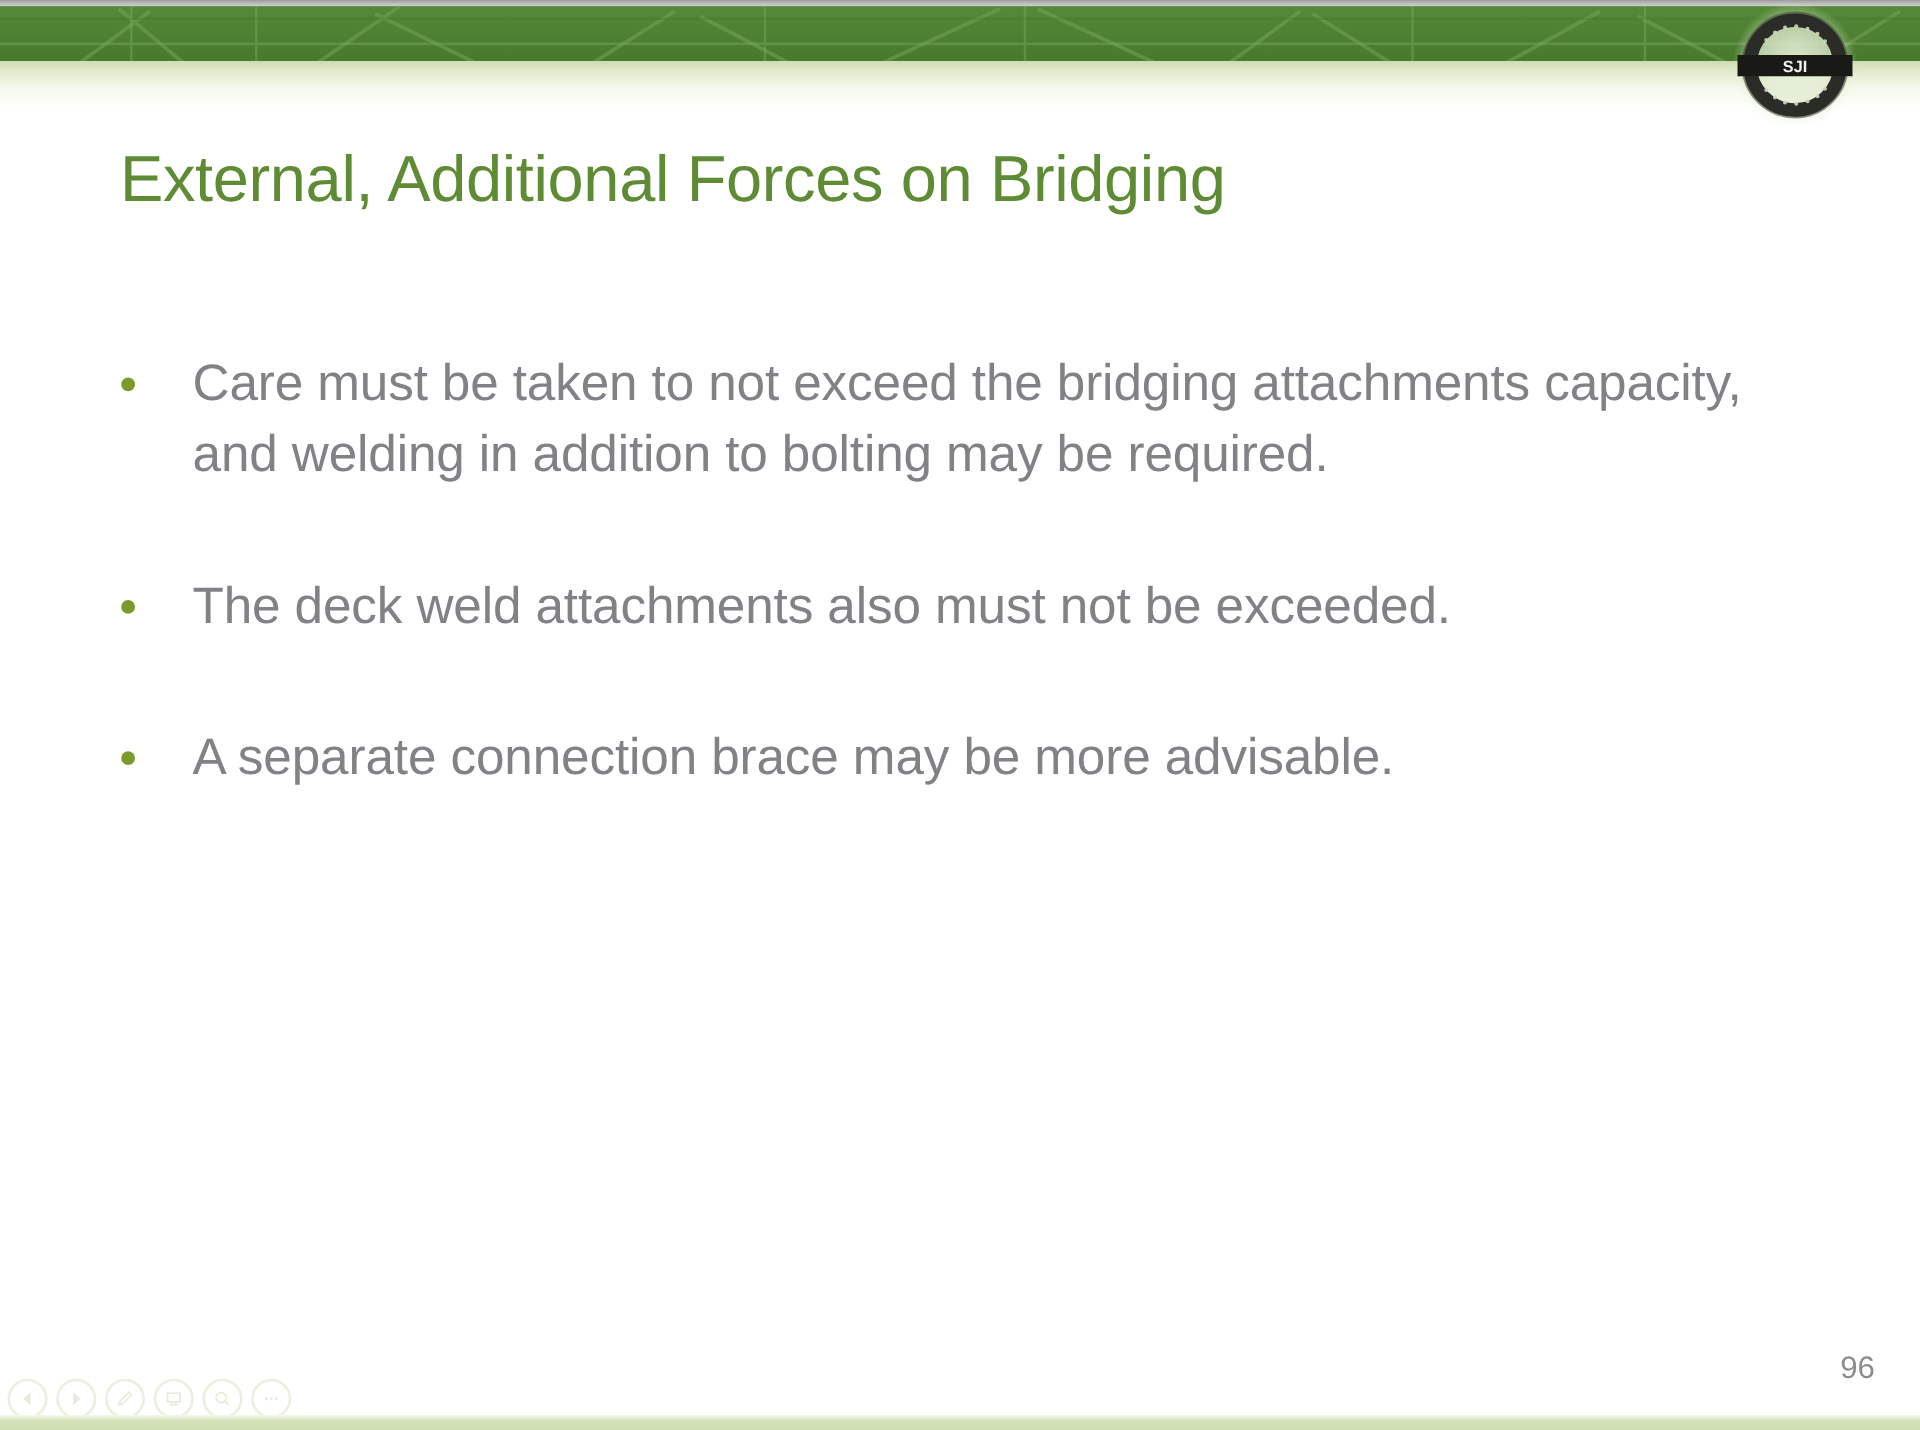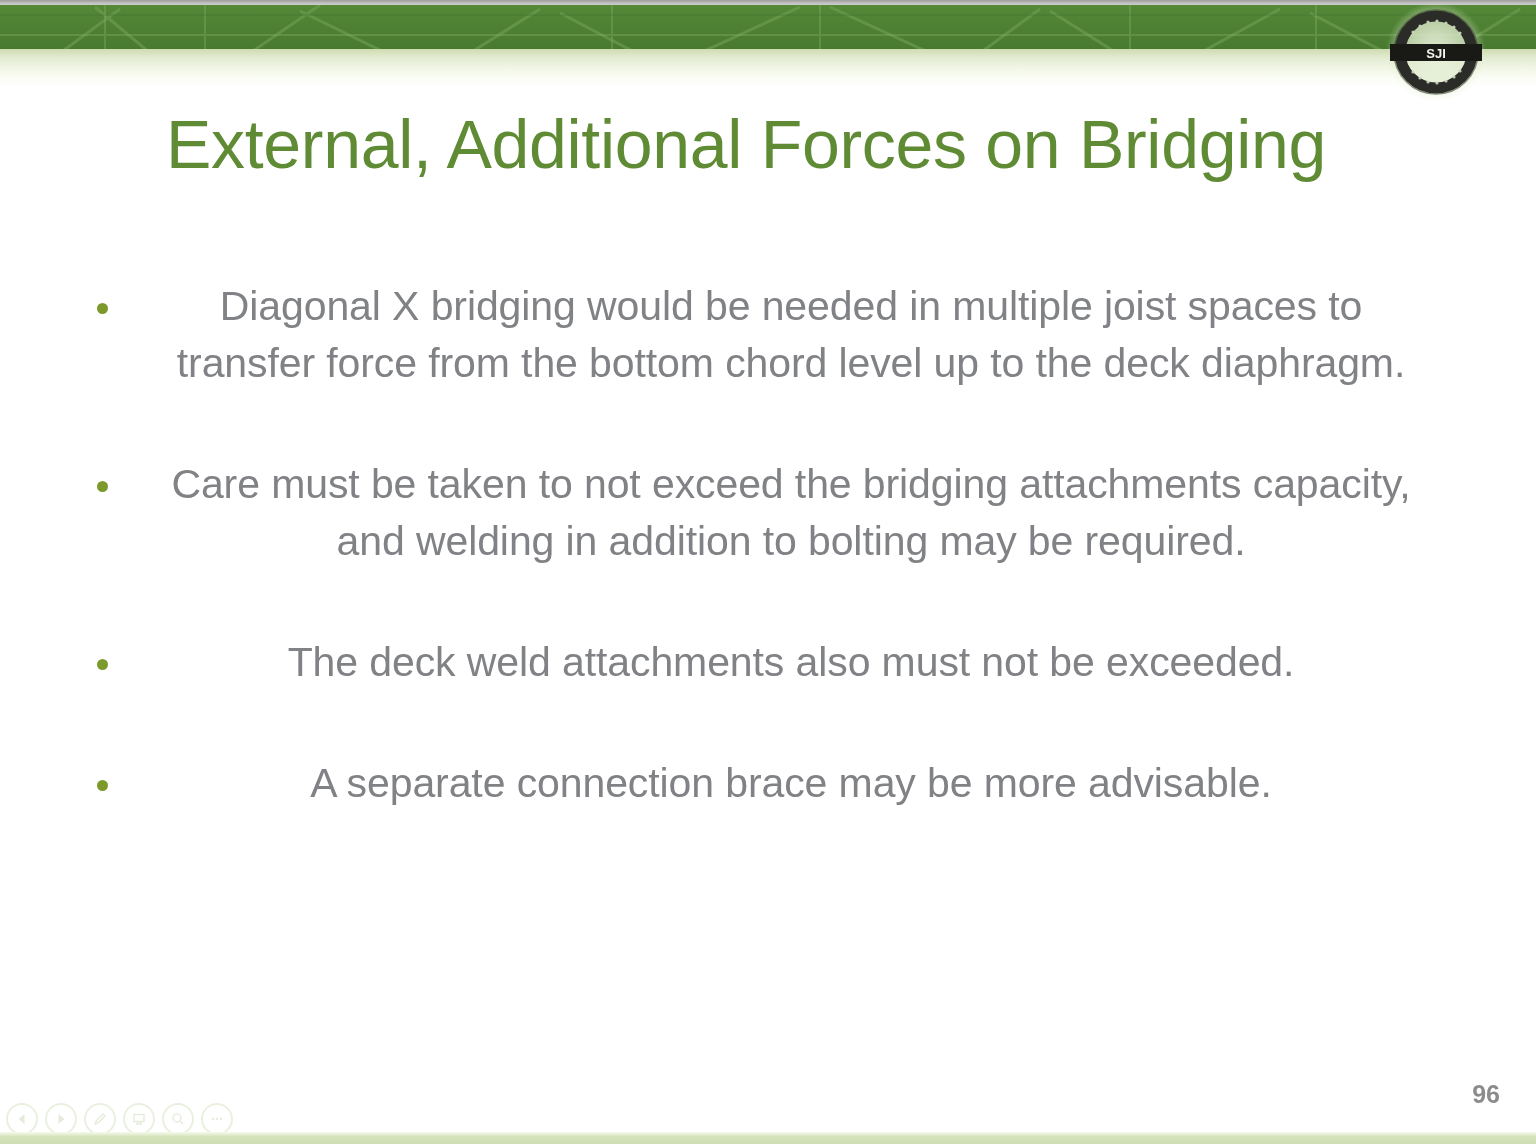--- a/index.html
+++ b/index.html
@@ -12,21 +12,20 @@
     height: 1144px;
     overflow: hidden;
     font-family: "Liberation Sans", sans-serif;
     position: relative;
   }
 
   .slide {
     position: absolute;
     inset: 0;
     background: #ffffff;
-    text-align: center;
   }
 
   
   .top-strip {
     position: absolute;
     top: 0; left: 0;
     width: 1536px;
     height: 5px;
     background: linear-gradient(to bottom, #9b9b9b 0%, #b8b8b8 45%, #cfcfcf 100%);
   }
@@ -70,21 +69,21 @@
     height: 104px;
   }
   .logo svg { display: block; }
 
   
   .slide-title {
     position: absolute;
     left: 96px;
     top: 108px;
     width: 1300px;
-    font-size: 68px;
+    font-size: 52px;
     line-height: 72px;
     font-weight: 400;
     color: #5f8b34;
     letter-spacing: -0.3px;
     white-space: nowrap;
   }
 
   
   .body-list {
     position: absolute;
@@ -123,21 +122,20 @@
     letter-spacing: -0.1px;
   }
 
   
   .page-number {
     position: absolute;
     right: 36px;
     bottom: 35px;
     font-size: 25px;
     color: #8c8c8c;
-    font-weight: bold;
   }
 
   
   .bottom-bar {
     position: absolute;
     left: 0;
     bottom: 8px;
     height: 34px;
     display: flex;
     align-items: center;
@@ -249,26 +247,20 @@
       </g>
       <rect x="6" y="44" width="92" height="17" fill="#191a16"></rect>
       <text x="52" y="57.5" text-anchor="middle" font-family="'Liberation Sans', sans-serif" font-size="13" font-weight="bold" fill="#f2f2ee">SJI</text>
     </svg>
   </div>
 
   <div class="slide-title">External, Additional Forces on Bridging</div>
 
   <div class="body-list">
 
-    <div class="bullet-row">
-      <div class="bullet-marker">
-        <span class="bullet-dot"></span>
-      </div>
-      <div class="bullet-text">Diagonal X bridging would be needed in multiple joist spaces to transfer force from the bottom chord level up to the deck diaphragm.</div>
-    </div>
 
     <div class="bullet-row">
       <div class="bullet-marker">
         <span class="bullet-dot"></span>
       </div>
       <div class="bullet-text">Care must be taken to not exceed the bridging attachments capacity, and welding in addition to bolting may be required.</div>
     </div>
 
     <div class="bullet-row">
       <div class="bullet-marker">

